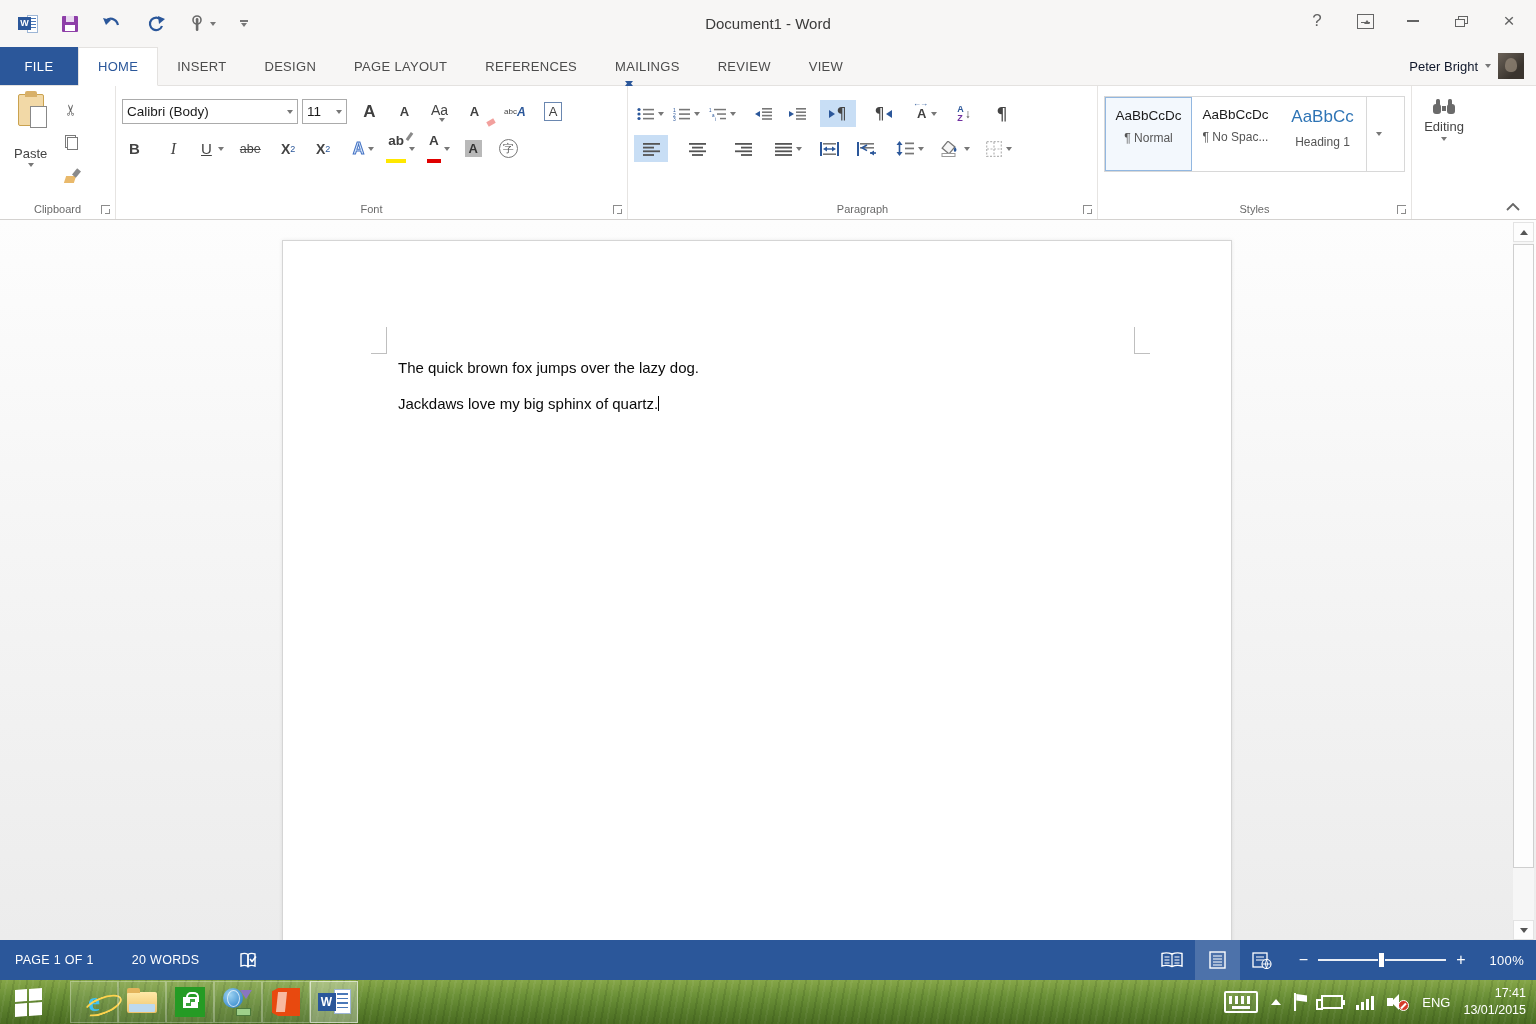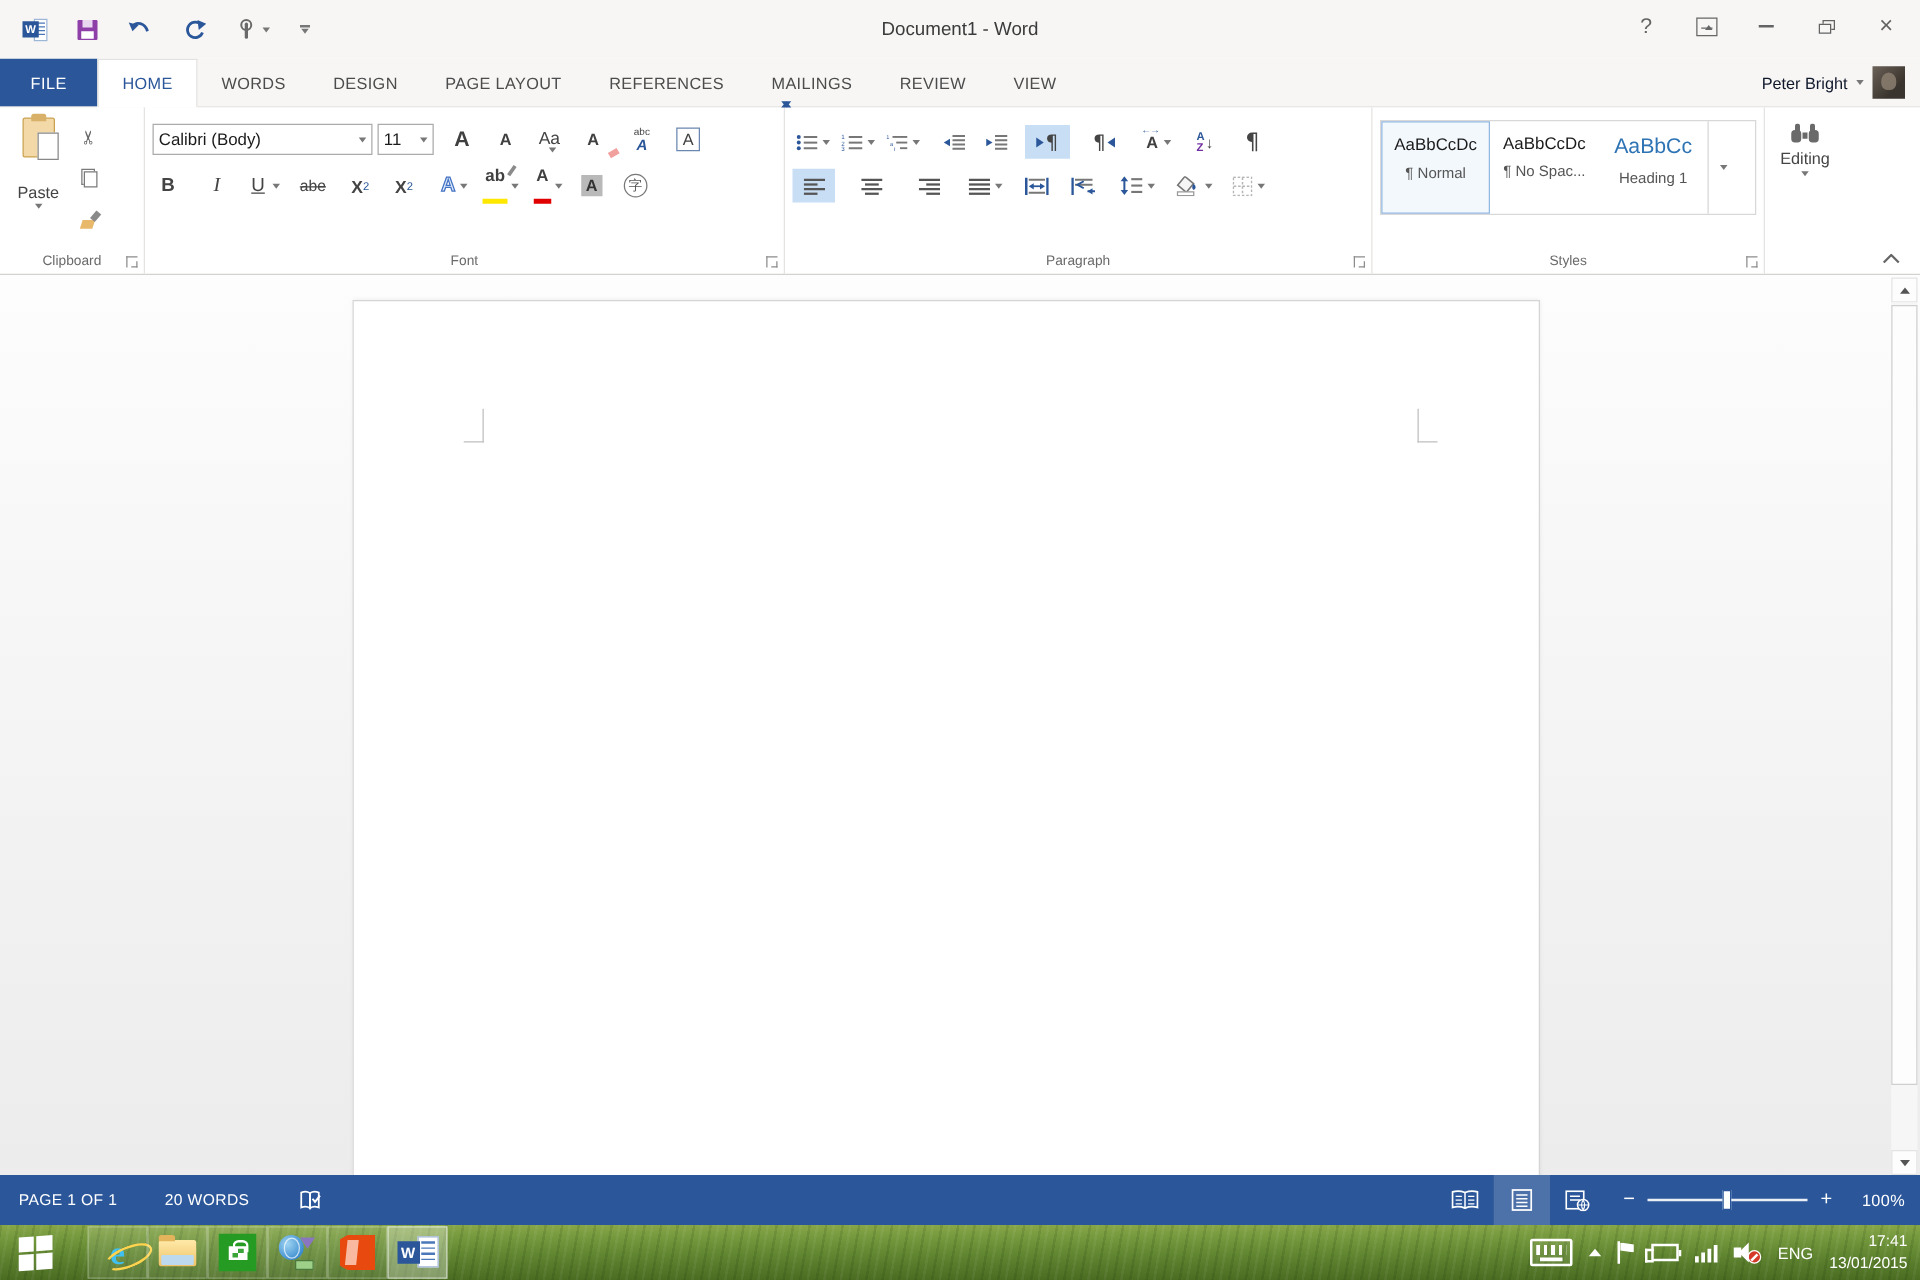--- a/index.html
+++ b/index.html
@@ -73,21 +73,21 @@
   .g-font { width:512px; }
   .combo { height:25px; border:1px solid #ababab; background:#fff; display:flex; align-items:center; font-size:13.5px; color:#1a1a1a; padding:0 4px; }
   .combo .cv { flex:1; }
   .fontname { width:176px; }
   .fontsize { width:45px; }
   .bigA { font-size:17px; font-weight:bold; color:#404040; position:relative; line-height:1; }
   .smallA { font-size:13px; font-weight:bold; color:#404040; position:relative; line-height:1; }
   .tri-up { position:absolute; top:-5px; right:-6px; width:0; height:0; border-left:4px solid transparent; border-right:4px solid transparent; border-bottom:5px solid #2b579a; }
   .tri-dn { position:absolute; top:-5px; right:-6px; width:0; height:0; border-left:4px solid transparent; border-right:4px solid transparent; border-top:5px solid #2b579a; }
   .eraser { position:absolute; right:-8px; bottom:0; width:8px; height:5px; background:#f2a09d; transform:rotate(-30deg); }
-  .ph { display:flex; flex-direction:column; line-height:1; align-items:center; }
+  .ph { display:flex; line-height:1; align-items:center; }
   .ph .t { font-size:8px; color:#444; }
   .ph .b { font-size:12px; font-style:italic; font-weight:bold; color:#2b579a; }
   .boxA { border:1px solid #6a87b0; padding:1px 4px; font-size:13px; color:#404040; }
   .b-b { font-weight:bold; font-size:15px; }
   .b-i { font-style:italic; font-family:"Liberation Serif",serif; font-size:16px; }
   .b-u { text-decoration:underline; font-size:15px; }
   .b-abe { text-decoration:line-through; font-size:12.5px; }
   .bluesub { color:#2b579a; font-size:9px; }
   .fx-A { font-size:16px; font-weight:bold; color:#dcebfa; -webkit-text-stroke:1px #4472c4; }
   .underbar { position:relative; font-size:13.5px; font-weight:bold; color:#404040; padding-bottom:16px; line-height:1; }
@@ -278,21 +278,21 @@
             <span class="r2"></span>
           </span>
         </span>
       <span class="wc" style="font-size:19px;">×</span>
     </div>
   </div>
 
   <div class="tabrow">
     <div class="tab-file">FILE</div>
     <div class="tab active">HOME</div>
-    <div class="tab">WORDS</div>
+    <div class="tab">INSERT</div>
     <div class="tab">DESIGN</div>
     <div class="tab">PAGE LAYOUT</div>
     <div class="tab">REFERENCES</div>
     <div class="tab">MAILINGS</div>
     <div class="tab">REVIEW</div>
     <div class="tab">VIEW</div>
     <div class="account">
       <span class="uname">Peter Bright</span>
       <span class="dd"></span>
       <span class="avatar"></span>
@@ -603,20 +603,24 @@
       <svg class="i" width="14" height="8" viewBox="0 0 14 8">
         <path d="M1 7 L7 1 L13 7" fill="none" stroke="#666" stroke-width="1.8"></path>
       </svg>
     </span>
   </div>
 
   <div class="docarea">
     <div class="page">
       <span class="crop-l"></span>
       <span class="crop-r"></span>
+      <div class="doctext">
+        <p>The quick brown fox jumps over the lazy dog.</p>
+        <p><span>Jackdaws love my big sphinx of quartz.</span><span class="caret"></span></p>
+      </div>
     </div>
     <div class="vscroll">
       <span class="sc-btn sc-up">
           <span class="tri-scu"></span>
         </span>
       <span class="sc-track">
           <span class="sc-thumb"></span>
         </span>
       <span class="sc-btn sc-dn">
           <span class="tri-scd"></span>

